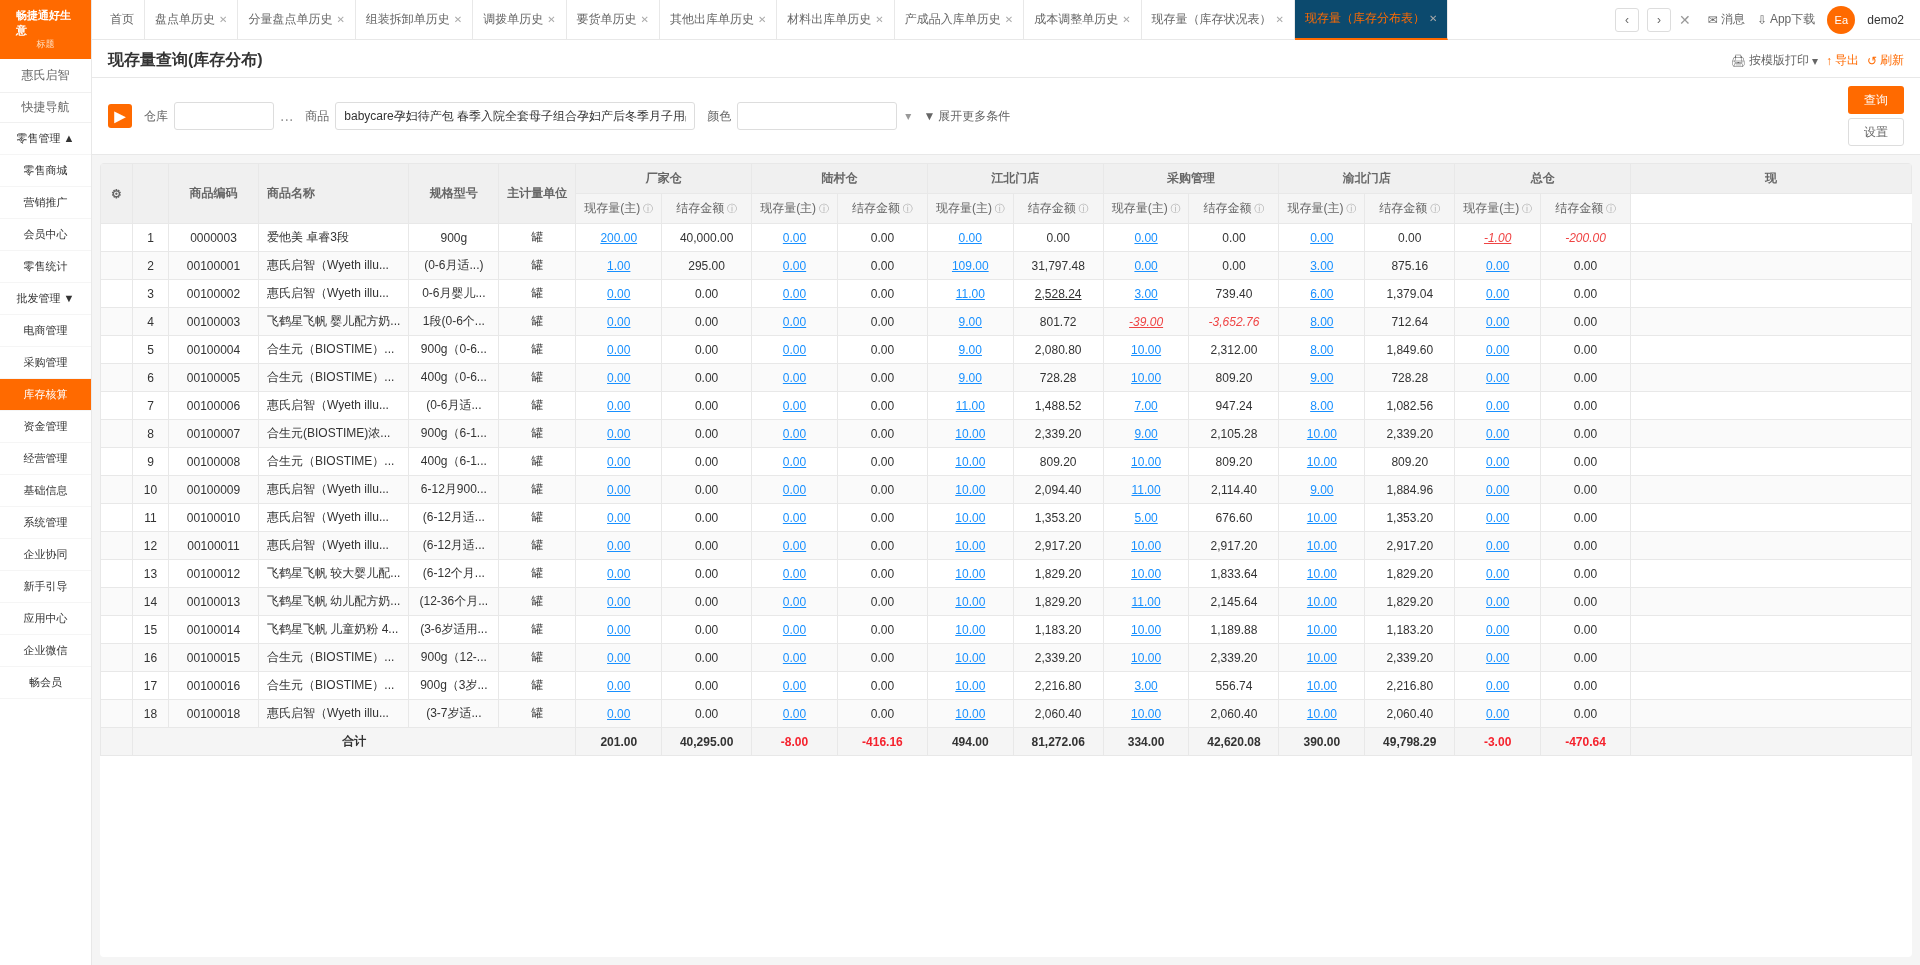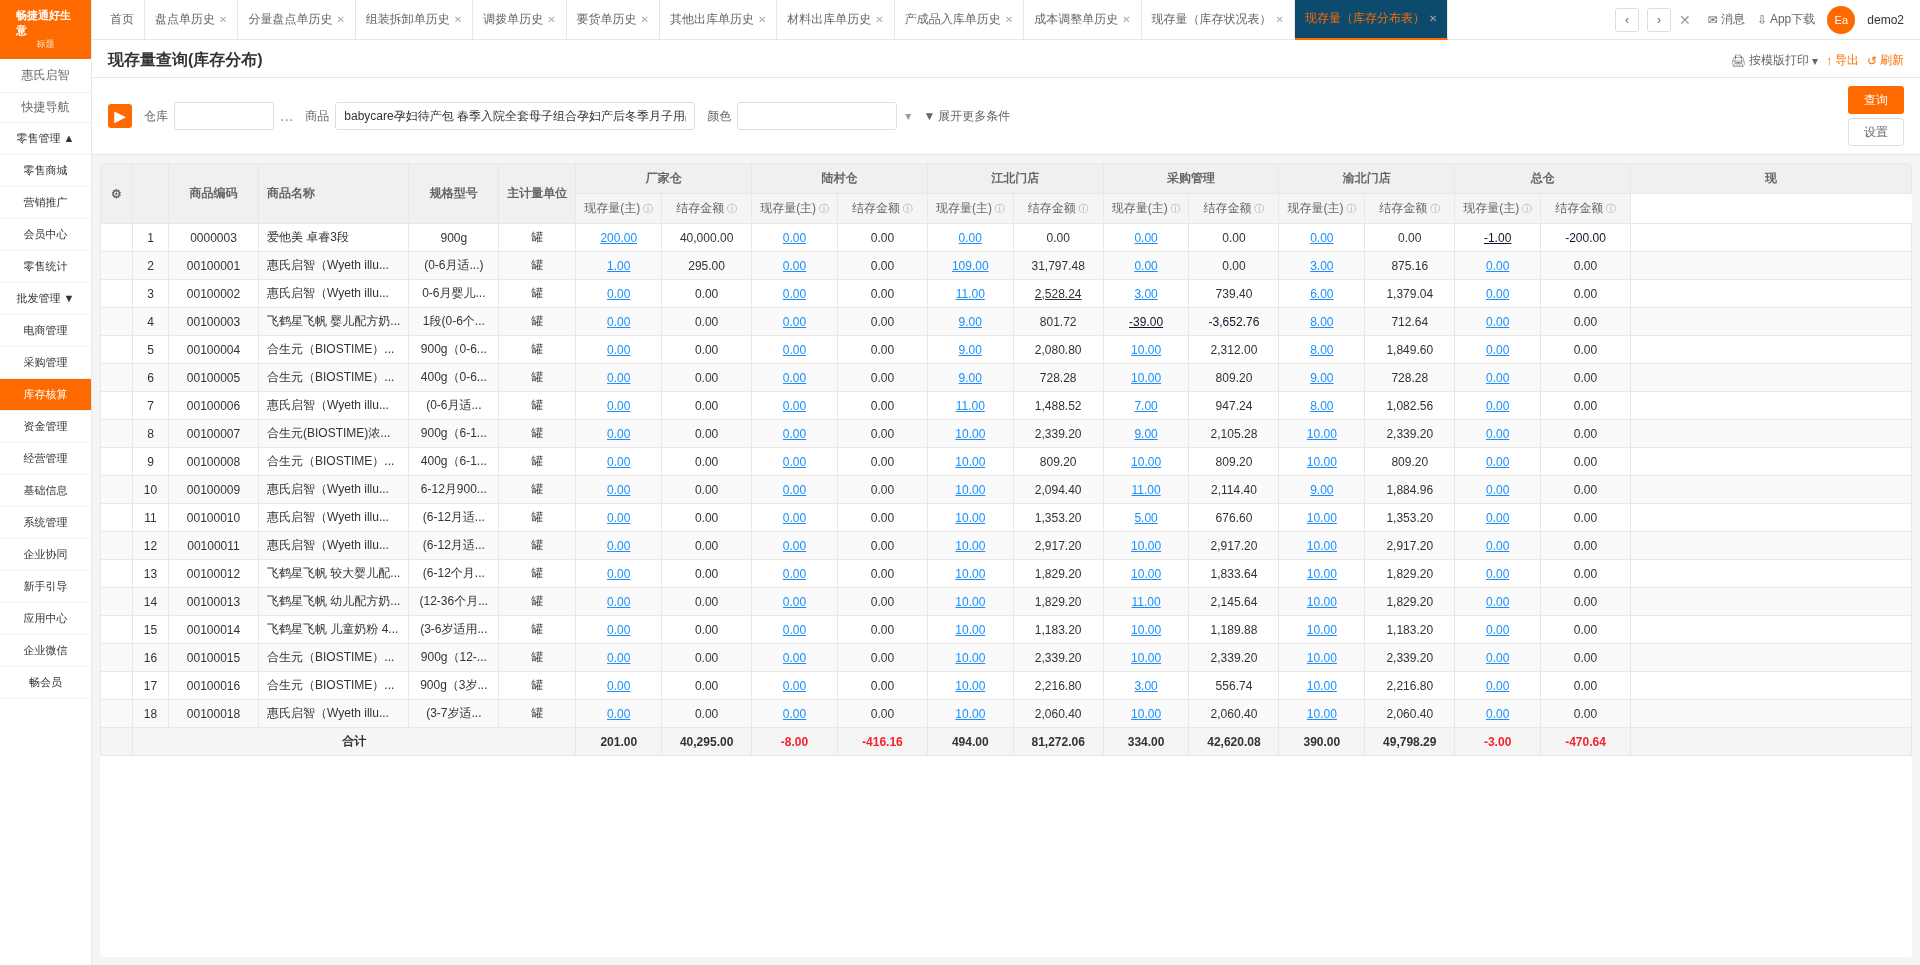--- a/index.html
+++ b/index.html
@@ -92,21 +92,21 @@
       background: #f5f5f5; border: 1px solid #e8e8e8; padding: 6px 8px; text-align: center;
       font-weight: normal; color: #666; white-space: nowrap; position: sticky; top: 0; z-index: 10;
     }
     thead tr.header-group th { background: #f0f0f0; font-weight: bold; }
     tbody tr td {
       border: 1px solid #e8e8e8; padding: 5px 8px; text-align: center; color: #333; white-space: nowrap;
     }
     .tfoot-row td { background: #f5f5f5; font-weight: bold; border: 1px solid #e8e8e8; padding: 5px 8px; text-align: center; white-space: nowrap; }
 
     .num-link { color: #1890ff; text-decoration: underline; cursor: pointer; }
-    .num-red { color: #0f172a; }
+    .num-red { color: #ef4444; font-style: italic; }
     .num-normal { color: #333; }
 
     .col-gear { width: 32px; }
     .col-num { width: 36px; }
     .col-code { width: 90px; }
     .col-name { width: 130px; text-align: left !important; }
     .col-spec { width: 90px; }
     .col-unit { width: 60px; }
     .col-qty { width: 75px; }
     .col-amt { width: 90px; }

